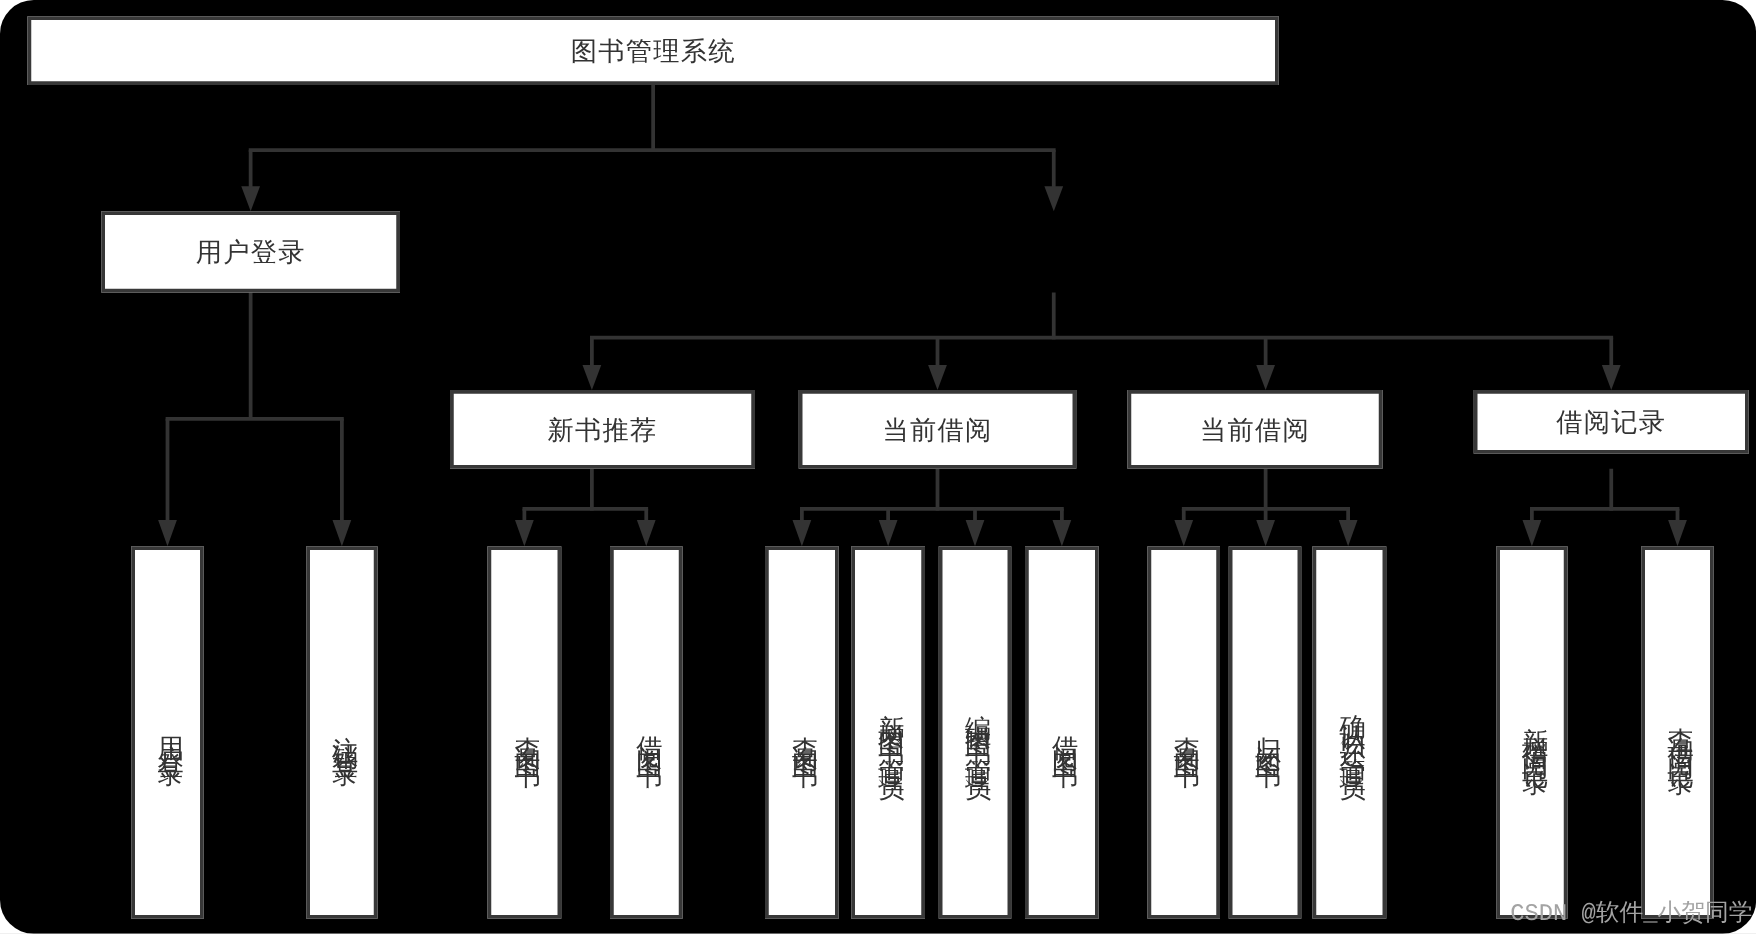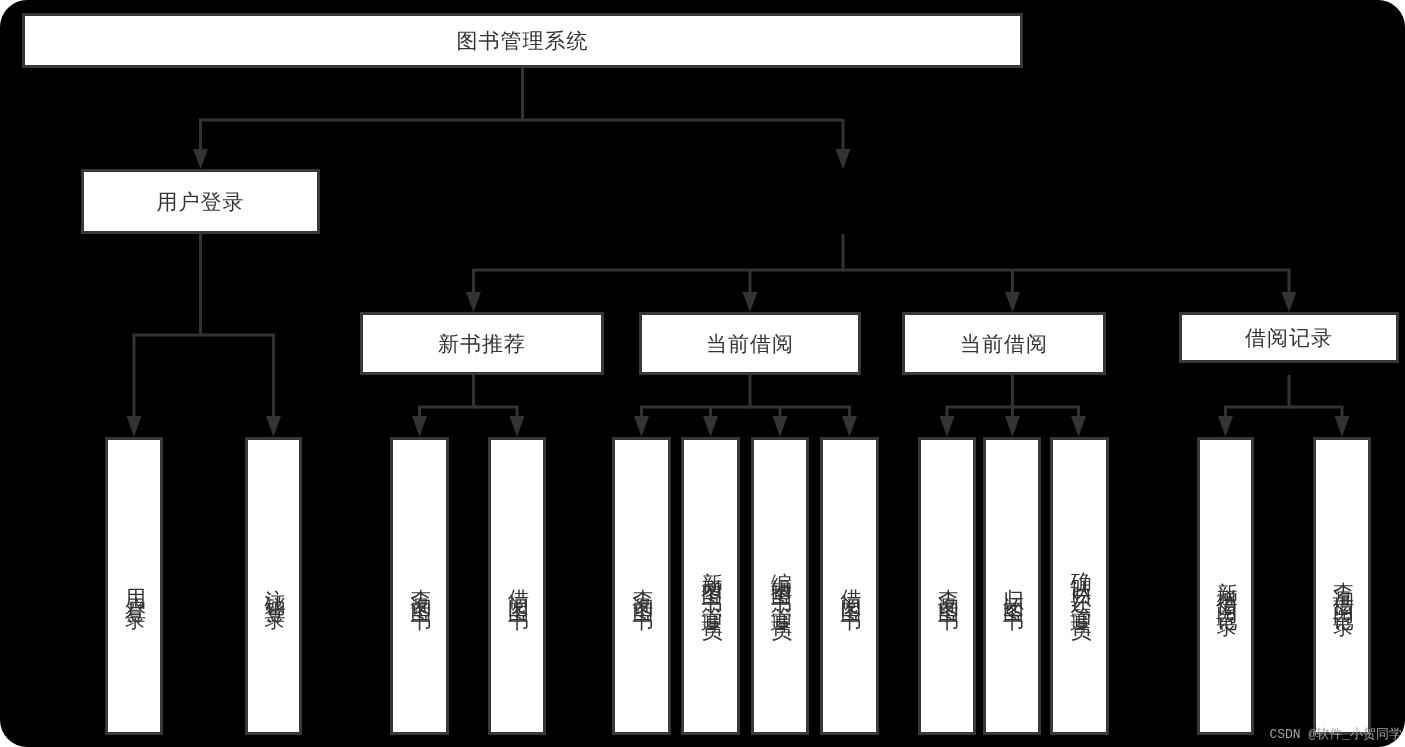--- a/index.html
+++ b/index.html
@@ -39,21 +39,21 @@
     text-orientation: mixed;
     font-size: 21px;
     letter-spacing: 7px;
     line-height: 1;
     white-space: nowrap;
   }
   .watermark {
     position: absolute;
     right: 3px;
     bottom: 4px;
-    font-size: 13px;
+    font-size: 19px;
     color: #a3a3a3;
     z-index: 5;
     white-space: nowrap;
   }
 </style>
 </head>
 <body>
 
 <div class="canvas">
 

